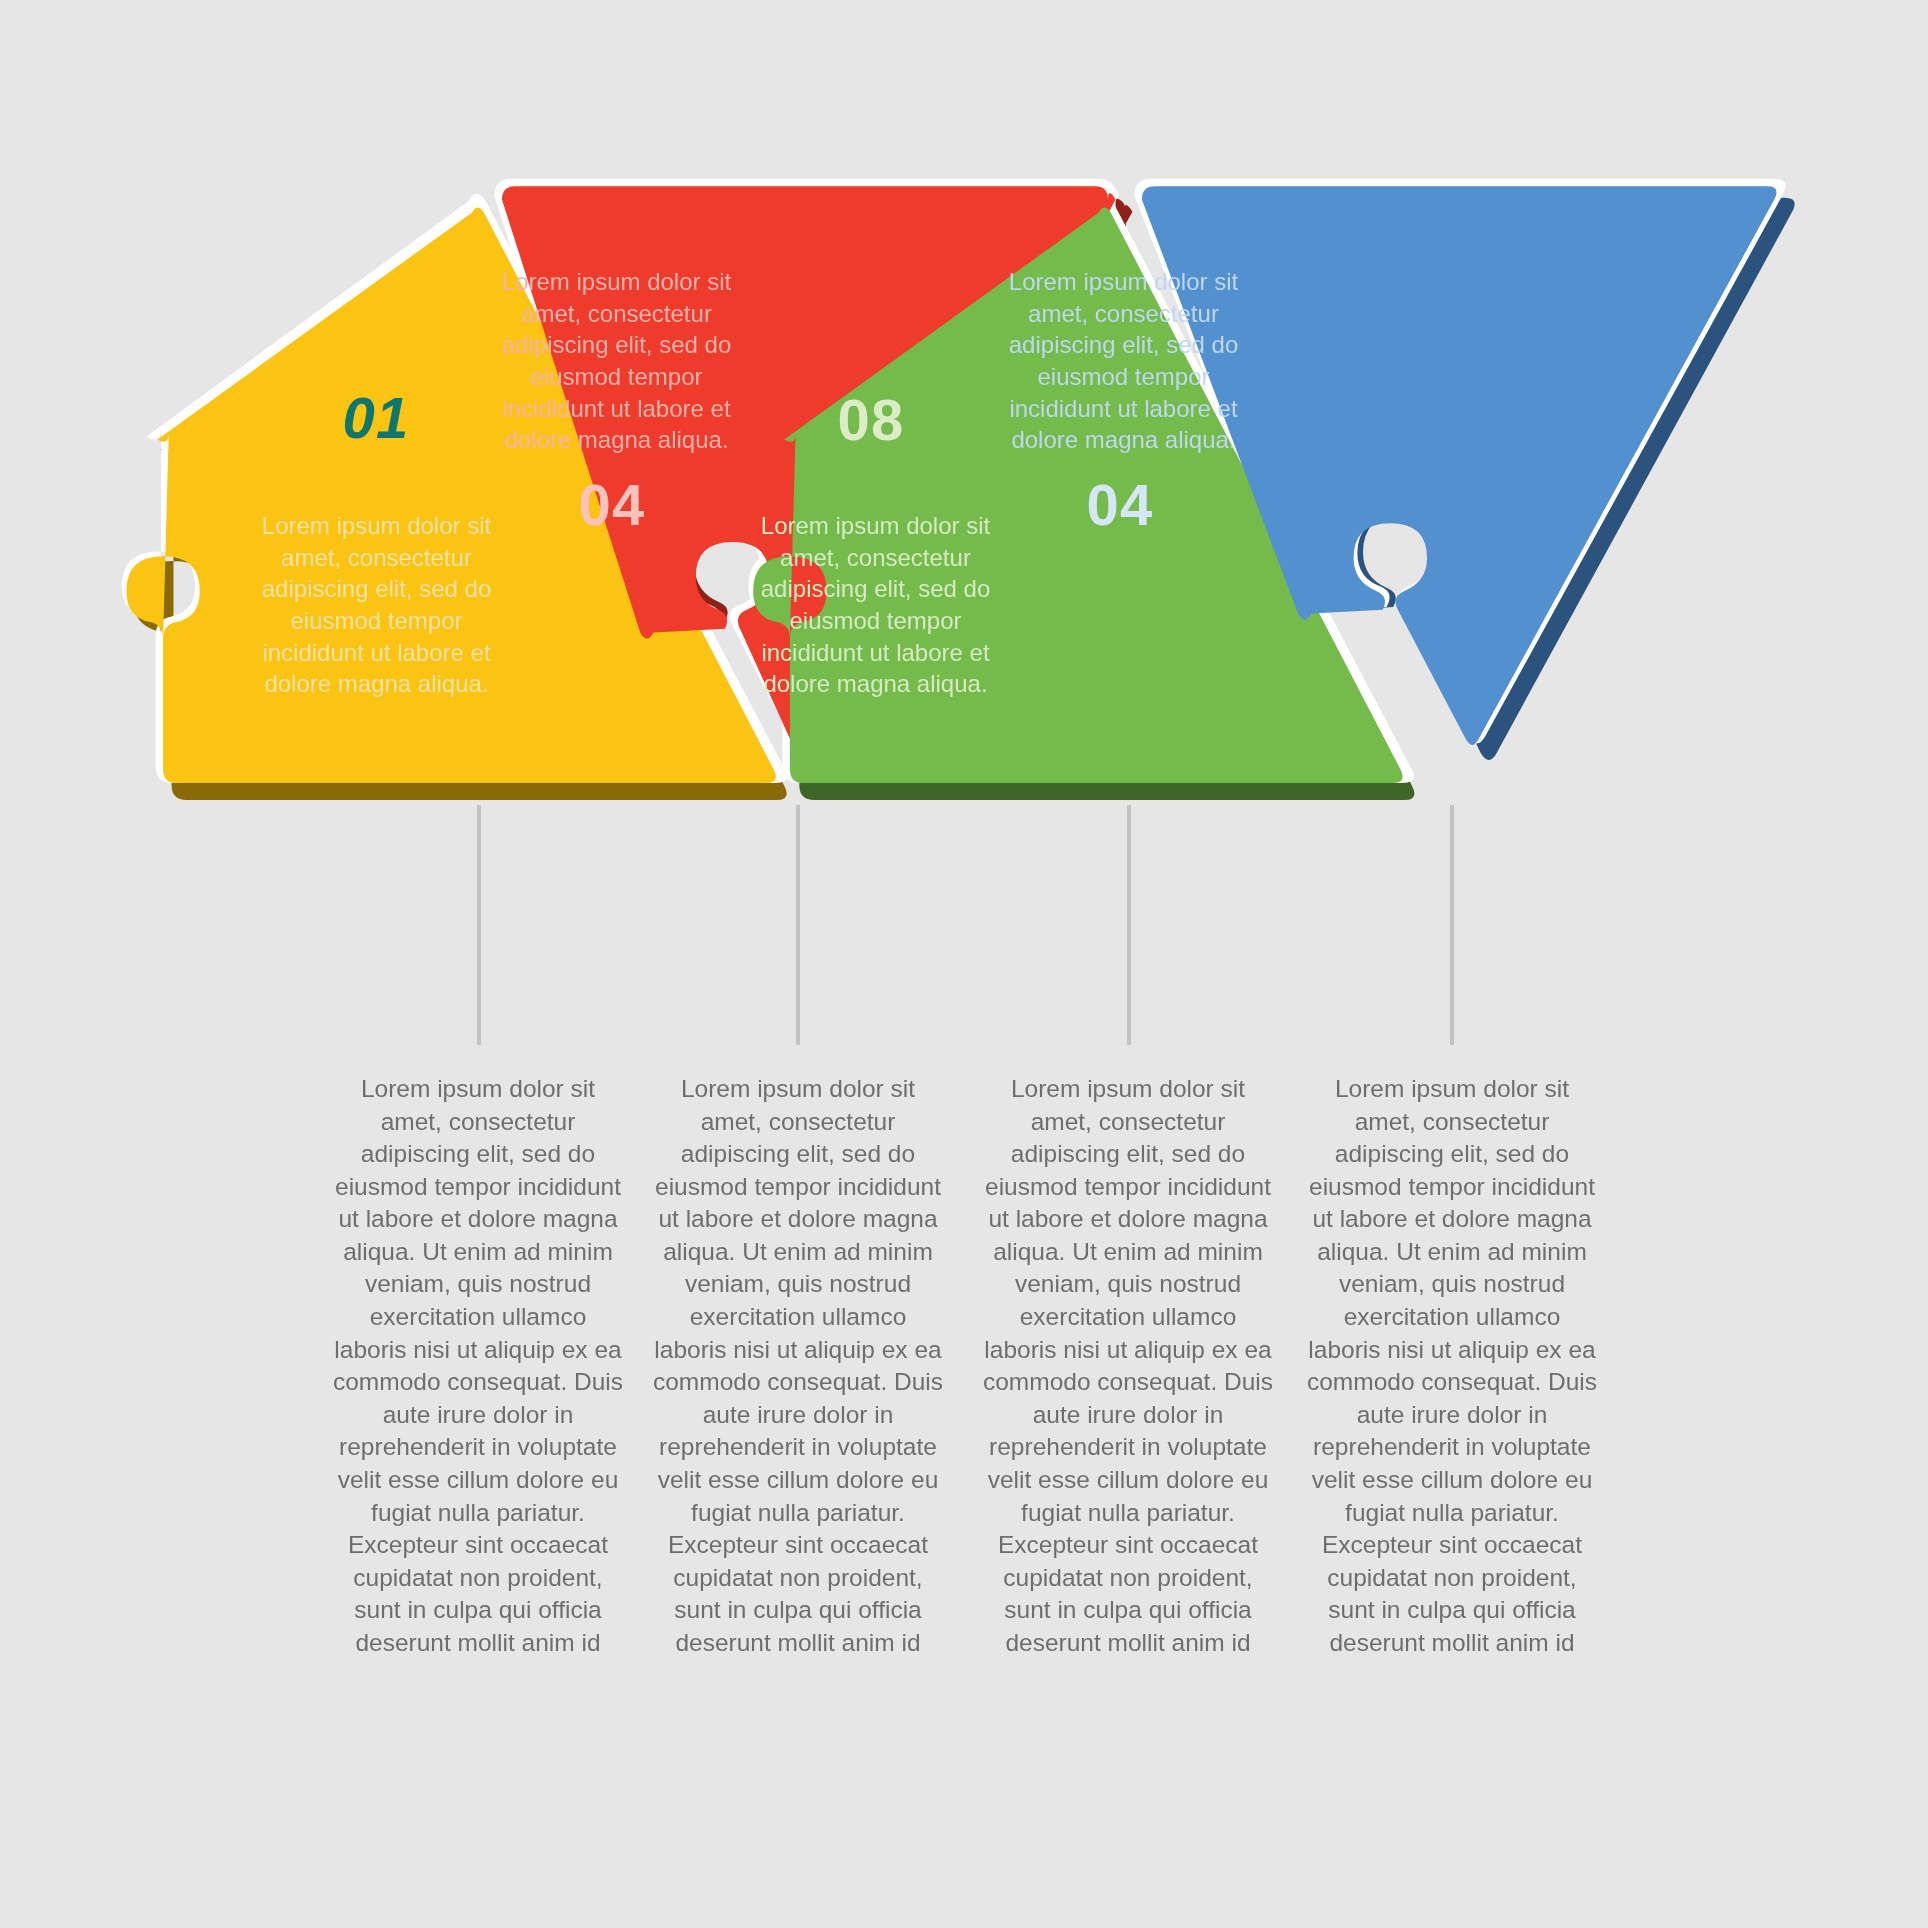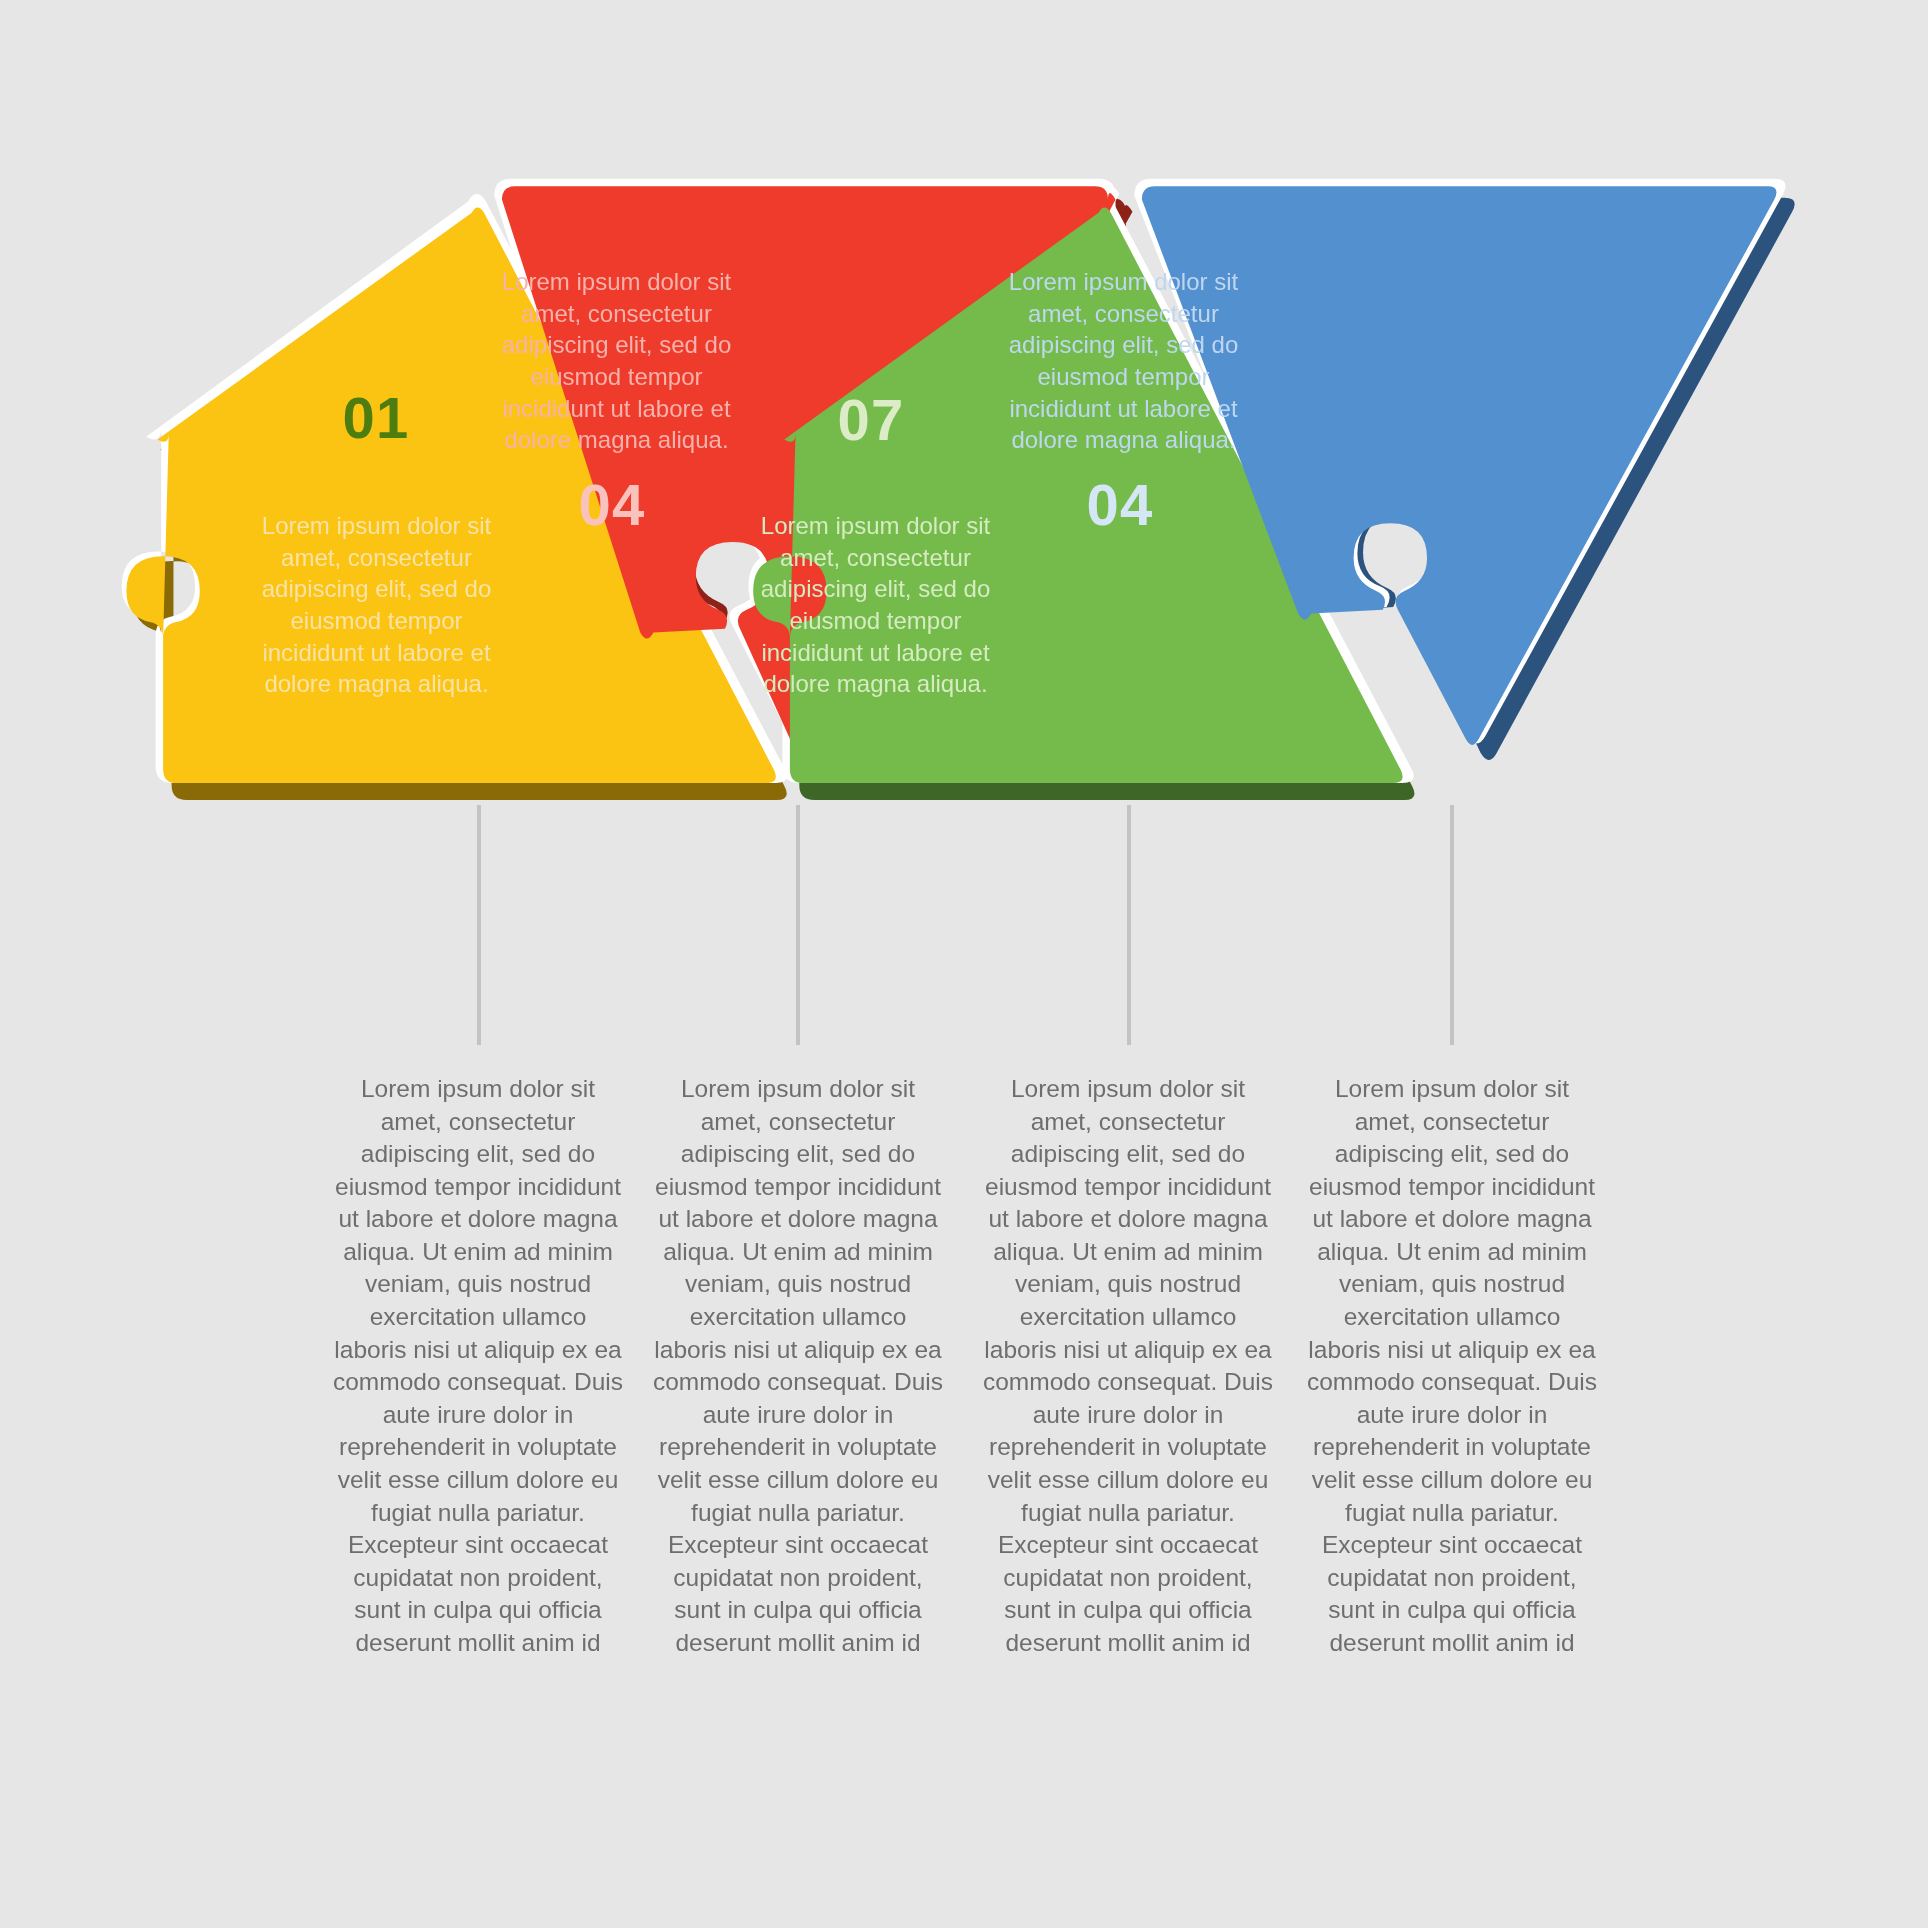--- a/index.html
+++ b/index.html
@@ -336,27 +336,27 @@
              q0 -37 -39 -37
              q-39 0 -39 37
              q0 25 24 35
              q14 6 7 20
              L1393 652
              q-7 13 -14 0
              Z"></path>
       </g>
     </svg>
 
-    <div class="piece-num num-01" style="color: #4d7c0f;">01</div>
+    <div class="piece-num num-01" style="color: #0f766e; font-style: italic;">01</div>
     <div class="piece-text txt-01" style="color: rgb(251, 227, 168);">Lorem ipsum dolor sit amet, consectetur adipiscing elit, sed do eiusmod tempor incididunt ut labore et dolore magna aliqua.</div>
 
     <div class="piece-num num-02" style="color: rgb(250, 194, 188);">04</div>
     <div class="piece-text txt-02" style="color: rgb(246, 178, 171);">Lorem ipsum dolor sit amet, consectetur adipiscing elit, sed do eiusmod tempor incididunt ut labore et dolore magna aliqua.</div>
 
-    <div class="piece-num num-03" style="color: rgb(220, 236, 199);">07</div>
+    <div class="piece-num num-03" style="color: rgb(220, 236, 199);">08</div>
     <div class="piece-text txt-03" style="color: rgb(214, 235, 194);">Lorem ipsum dolor sit amet, consectetur adipiscing elit, sed do eiusmod tempor incididunt ut labore et dolore magna aliqua.</div>
 
     <div class="piece-num num-04" style="color: rgb(213, 230, 246);">04</div>
     <div class="piece-text txt-04" style="color: rgb(190, 215, 239);">Lorem ipsum dolor sit amet, consectetur adipiscing elit, sed do eiusmod tempor incididunt ut labore et dolore magna aliqua.</div>
   </div>
 
   <div class="connector c1" style="background: rgb(195, 195, 195);"></div>
   <div class="connector c2" style="background: rgb(195, 195, 195);"></div>
   <div class="connector c3" style="background: rgb(195, 195, 195);"></div>
   <div class="connector c4" style="background: rgb(195, 195, 195);"></div>

